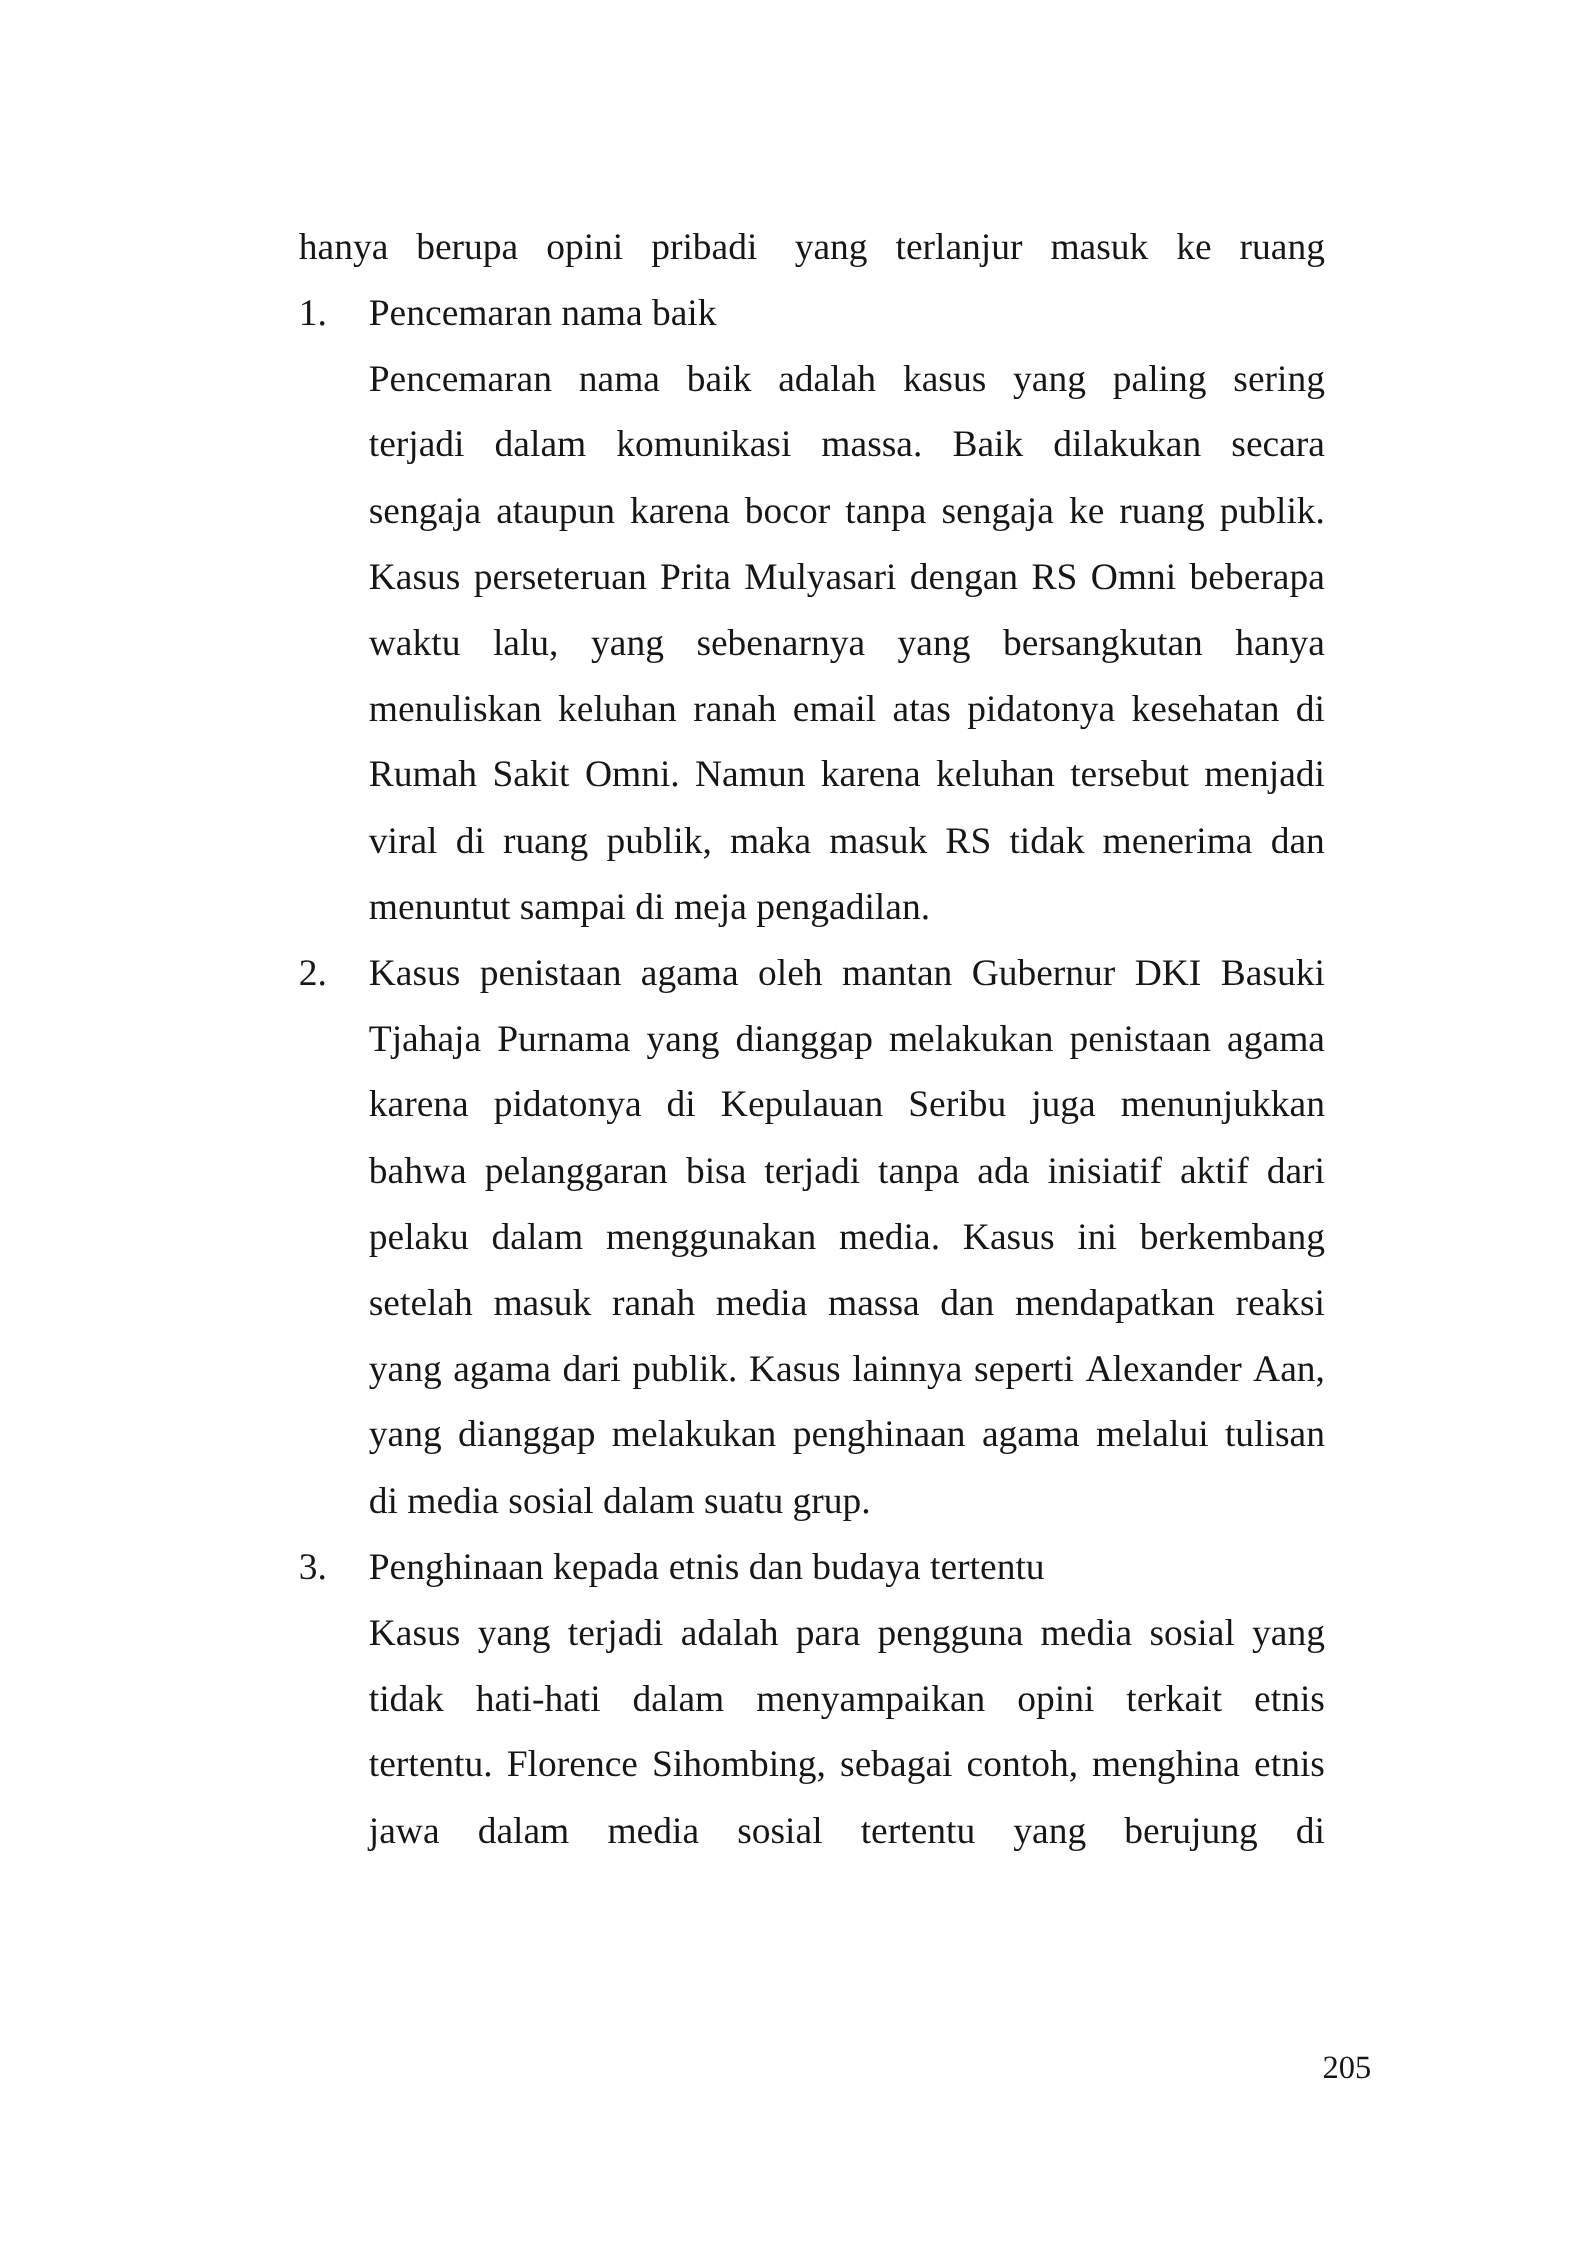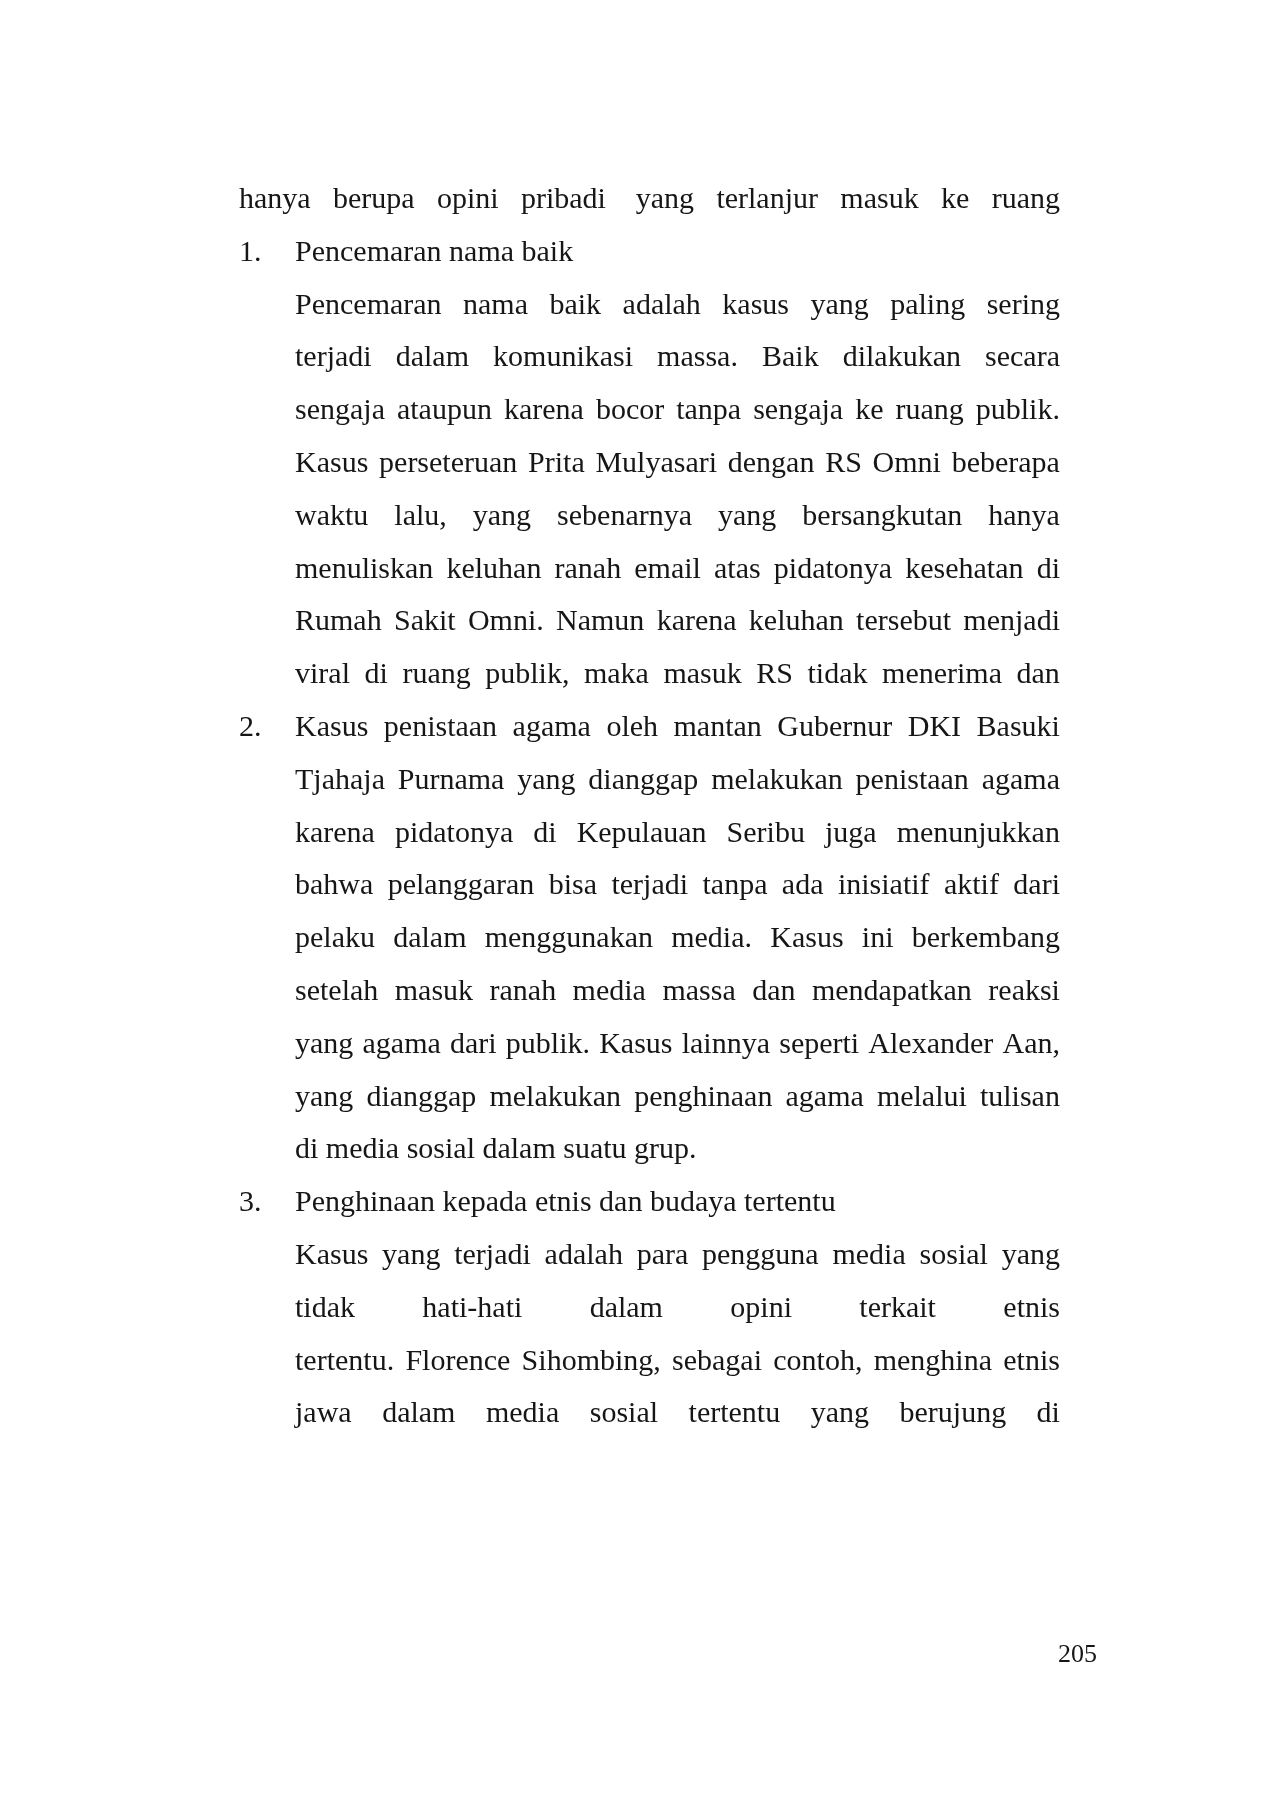--- a/index.html
+++ b/index.html
@@ -76,36 +76,37 @@
         <span class="num">1.</span>
         <div class="ln">Pencemaran nama baik</div>
         <div class="ln j"><span>Pencemaran</span><span>nama</span><span>baik</span><span>adalah</span><span>kasus</span><span>yang</span><span>paling</span><span>sering</span></div>
         <div class="ln j"><span>terjadi</span><span>dalam</span><span>komunikasi</span><span>massa.</span><span>Baik</span><span>dilakukan</span><span>secara</span></div>
         <div class="ln j"><span>sengaja</span><span>ataupun</span><span>karena</span><span>bocor</span><span>tanpa</span><span>sengaja</span><span>ke</span><span>ruang</span><span>publik.</span></div>
         <div class="ln j"><span>Kasus</span><span>perseteruan</span><span>Prita</span><span>Mulyasari</span><span>dengan</span><span>RS</span><span>Omni</span><span>beberapa</span></div>
         <div class="ln j"><span>waktu</span><span>lalu,</span><span>yang</span><span>sebenarnya</span><span>yang</span><span>bersangkutan</span><span>hanya</span></div>
         <div class="ln j"><span>menuliskan</span><span>keluhan</span><span>ranah</span><span>email</span><span>atas</span><span>pidatonya</span><span>kesehatan</span><span>di</span></div>
         <div class="ln j"><span>Rumah</span><span>Sakit</span><span>Omni.</span><span>Namun</span><span>karena</span><span>keluhan</span><span>tersebut</span><span>menjadi</span></div>
         <div class="ln j"><span>viral</span><span>di</span><span>ruang</span><span>publik,</span><span>maka</span><span>masuk</span><span>RS</span><span>tidak</span><span>menerima</span><span>dan</span></div>
+        <div class="ln">menuntut sampai di meja pengadilan.</div>
       </div>
       <div class="li">
         <span class="num">2.</span>
         <div class="ln j"><span>Kasus</span><span>penistaan</span><span>agama</span><span>oleh</span><span>mantan</span><span>Gubernur</span><span>DKI</span><span>Basuki</span></div>
         <div class="ln j"><span>Tjahaja</span><span>Purnama</span><span>yang</span><span>dianggap</span><span>melakukan</span><span>penistaan</span><span>agama</span></div>
         <div class="ln j"><span>karena</span><span>pidatonya</span><span>di</span><span>Kepulauan</span><span>Seribu</span><span>juga</span><span>menunjukkan</span></div>
         <div class="ln j"><span>bahwa</span><span>pelanggaran</span><span>bisa</span><span>terjadi</span><span>tanpa</span><span>ada</span><span>inisiatif</span><span>aktif</span><span>dari</span></div>
         <div class="ln j"><span>pelaku</span><span>dalam</span><span>menggunakan</span><span>media.</span><span>Kasus</span><span>ini</span><span>berkembang</span></div>
         <div class="ln j"><span>setelah</span><span>masuk</span><span>ranah</span><span>media</span><span>massa</span><span>dan</span><span>mendapatkan</span><span>reaksi</span></div>
         <div class="ln j"><span>yang</span><span>agama</span><span>dari</span><span>publik.</span><span>Kasus</span><span>lainnya</span><span>seperti</span><span>Alexander</span><span>Aan,</span></div>
         <div class="ln j"><span>yang</span><span>dianggap</span><span>melakukan</span><span>penghinaan</span><span>agama</span><span>melalui</span><span>tulisan</span></div>
         <div class="ln">di media sosial dalam suatu grup.</div>
       </div>
       <div class="li">
         <span class="num">3.</span>
         <div class="ln">Penghinaan kepada etnis dan budaya tertentu</div>
         <div class="ln j"><span>Kasus</span><span>yang</span><span>terjadi</span><span>adalah</span><span>para</span><span>pengguna</span><span>media</span><span>sosial</span><span>yang</span></div>
-        <div class="ln j"><span>tidak</span><span>hati-hati</span><span>dalam</span><span>opini</span><span>terkait</span><span>etnis</span></div>
+        <div class="ln j"><span>tidak</span><span>hati-hati</span><span>dalam</span><span>menyampaikan</span><span>opini</span><span>terkait</span><span>etnis</span></div>
         <div class="ln j"><span>tertentu.</span><span>Florence</span><span>Sihombing,</span><span>sebagai</span><span>contoh,</span><span>menghina</span><span>etnis</span></div>
         <div class="ln j"><span>jawa</span><span>dalam</span><span>media</span><span>sosial</span><span>tertentu</span><span>yang</span><span>berujung</span><span>di</span></div>
       </div>
     </div>
   <div id="page-number">205</div>
 </div>
 
 </body></html>

